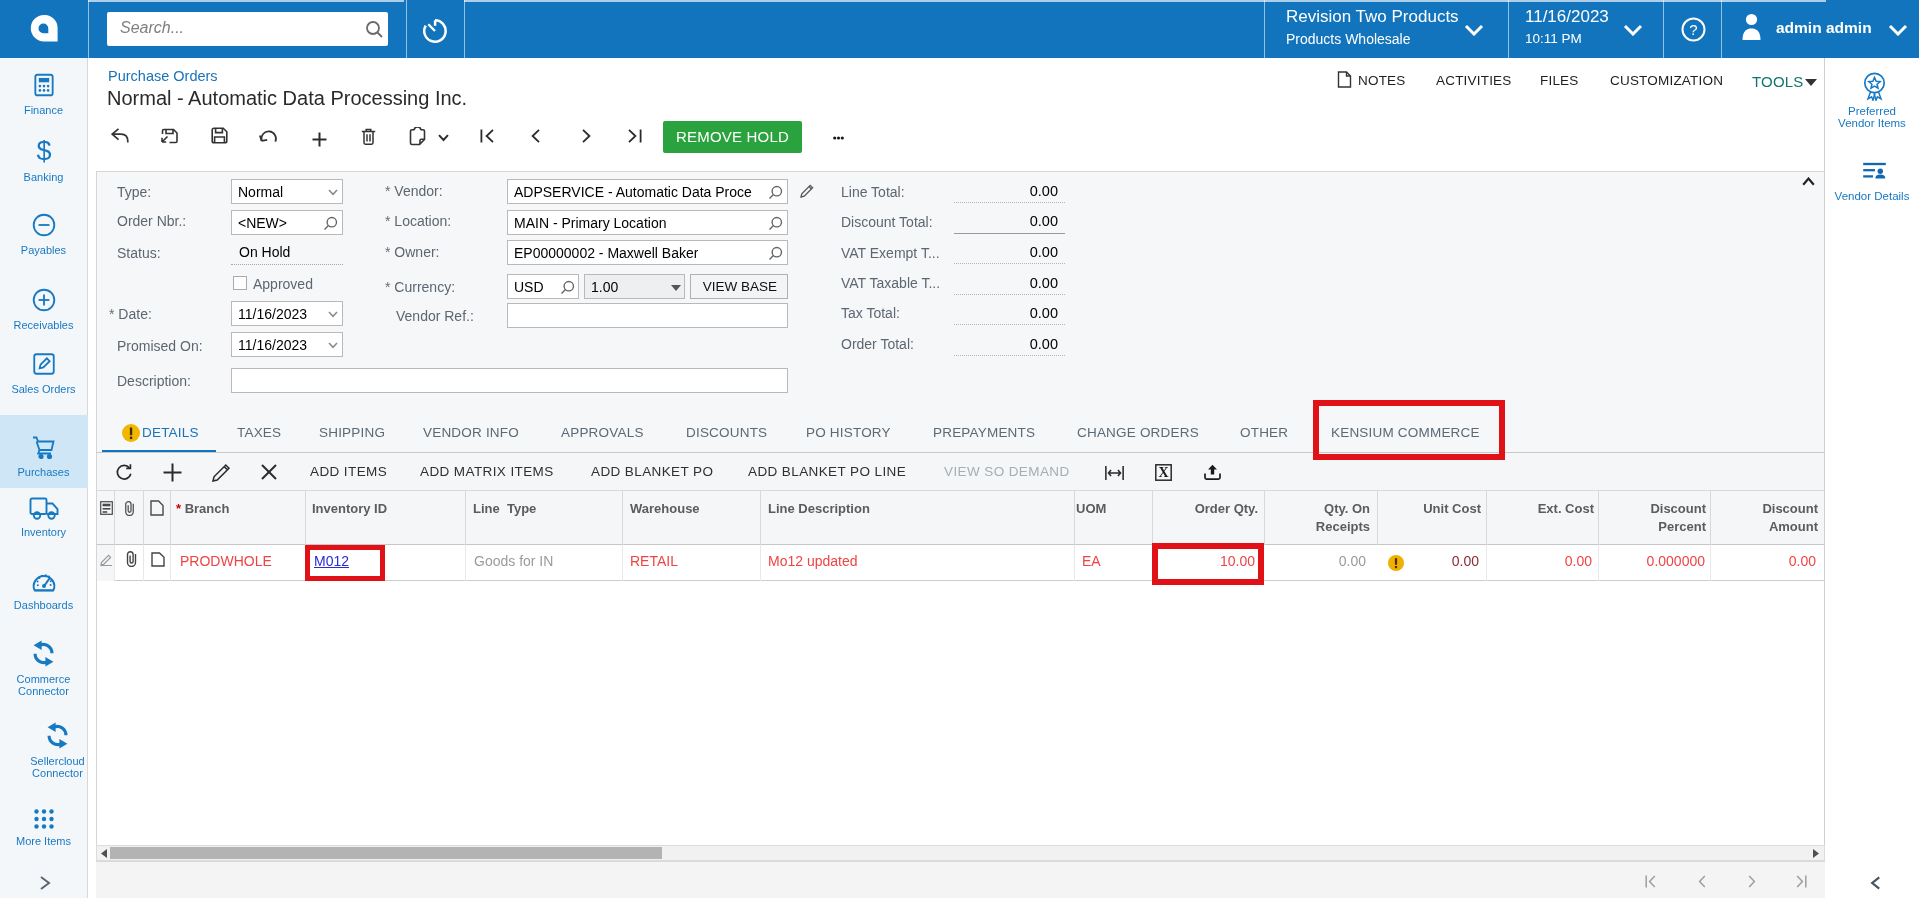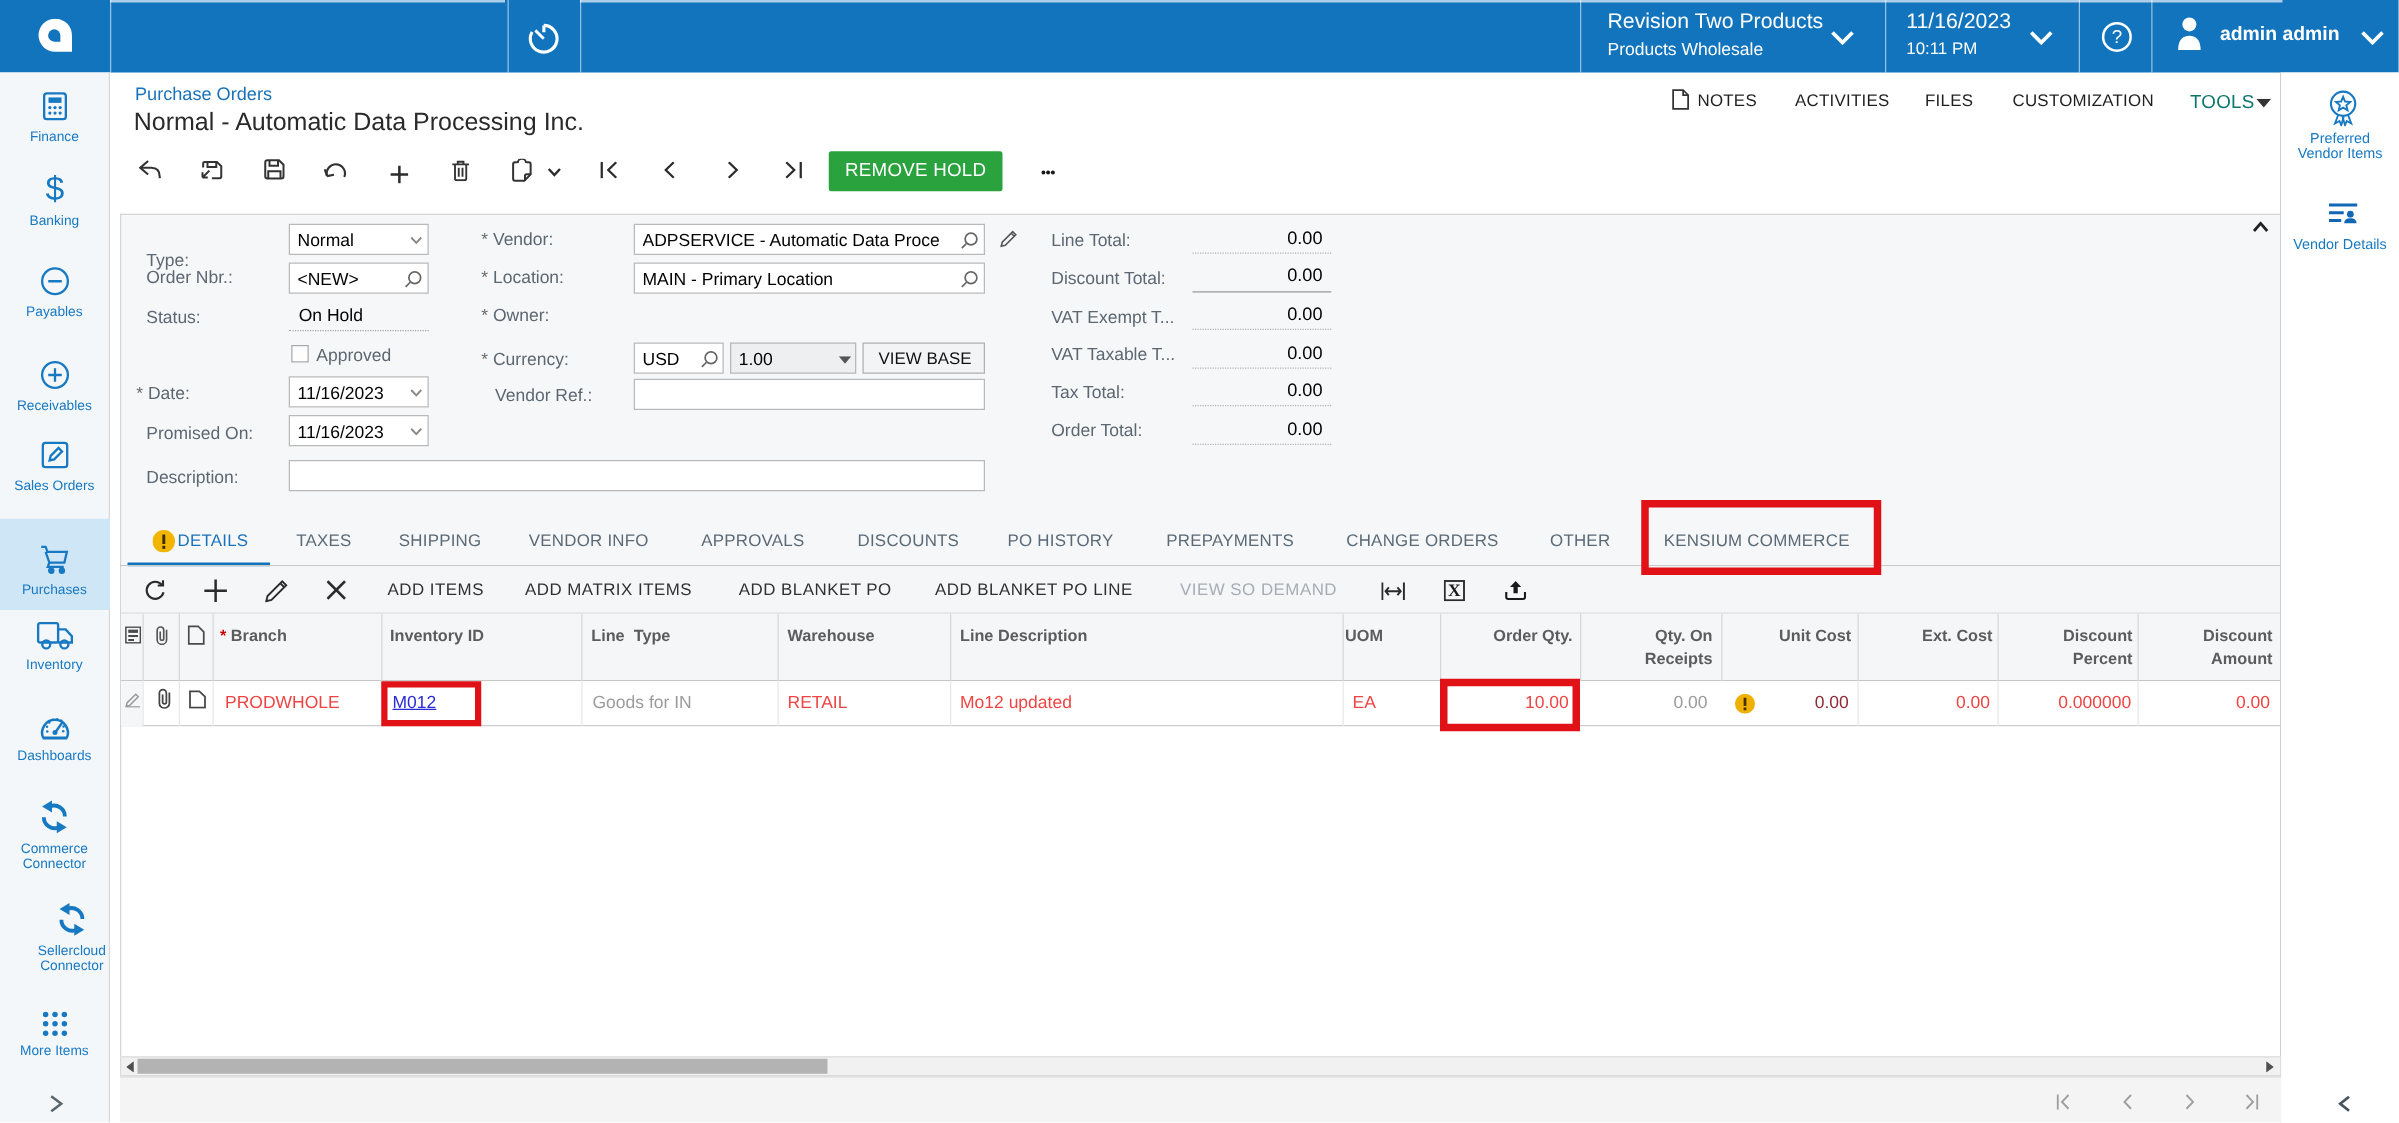--- a/index.html
+++ b/index.html
@@ -34,20 +34,27 @@
 <div id="app">
 
 <div class="topbar">
  <div style="position:absolute;left:88px;top:0;width:316px;height:2px;background:rgba(255,255,255,0.65);"></div>
       <div style="position:absolute;left:464px;top:0;width:1362px;height:2px;background:rgba(255,255,255,0.65);"></div>
  <svg class="ab" style="left:30px;top:15px;" width="28" height="27" viewBox="0 0 28 27">
    <path d="M14 0 A 13.2 13.2 0 0 0 0.8 13.2 A 13.2 13.2 0 0 0 14 26.4 L27.6 26.4 L27.6 13.6 A 13.2 13.2 0 0 0 14 0 Z" fill="#fff"></path>
    <path d="M18.3 18.3 L13.4 18.3 A 4.9 4.9 0 1 1 18.3 13.4 Z" fill="#1274bd"></path>
  </svg>
  <div class="tsep" style="left:88px;"></div>
+ <div class="search">
+        <span>Search...</span>
+  <svg class="ab" style="left:258px;top:8px;" width="19" height="19" viewBox="0 0 19 19">
+          <circle cx="8" cy="8" r="6" fill="none" stroke="#6b6b6b" stroke-width="1.8"></circle>
+          <line x1="12.5" y1="12.5" x2="17" y2="17" stroke="#6b6b6b" stroke-width="1.8"></line>
+        </svg>
+ </div>
  <div class="tsep" style="left:406px;"></div>
  <svg class="ab" style="left:422px;top:18px;" width="26" height="26" viewBox="0 0 26 26">
         <path d="M13 2.3 A10.7 10.7 0 1 1 3.7 7.6" fill="none" stroke="#fff" stroke-width="2.5"></path>
         <path d="M13.1 7.8 L13.1 2.3" stroke="#fff" stroke-width="2.5" fill="none"></path>
         <line x1="13" y1="13" x2="6.3" y2="6.3" stroke="#fff" stroke-width="2.3"></line>
       </svg>
  <div class="tsep" style="left:464px;"></div>
  <div class="tsep" style="left:1264px;"></div>
  <div class="wtxt" style="left:1286px;top:7px;font-size:17px;">Revision Two Products</div>
  <div class="wtxt" style="left:1286px;top:31px;font-size:14px;">Products Wholesale</div>
@@ -269,21 +276,21 @@
       </g>
     </svg>
 
 <div class="ab" style="left:96px;top:171px;width:1728px;height:282px;background:#f5f7f9;border-top:1px solid #d5d5d5;box-sizing:border-box;"></div>
 <div class="ab" style="left:96px;top:171px;width:1px;height:690px;background:#d5d5d5;"></div>
 <div class="ab" style="left:1824px;top:58px;width:1px;height:840px;background:#cfcfcf;"></div>
 <svg class="ab" style="left:1802px;top:177px;" width="13" height="9" viewBox="0 0 13 9">
       <path d="M1.2 7.8 L6.5 1.6 L11.8 7.8" fill="none" stroke="#222" stroke-width="2.2"></path>
     </svg>
 
-<div class="flabel" style="left:117px;top:184px;margin-top:16px;">Type:</div>
+<div class="flabel" style="left:117px;top:184px;">Type:</div>
 <div class="field" style="left:231px;top:179px;width:112px;height:25px;">
       <span class="val">Normal</span>
  <svg class="ab" style="left:96px;top:9px;" width="10" height="7" viewBox="0 0 10 7">
         <path d="M1 1 L5 5.3 L9 1" fill="none" stroke="#888" stroke-width="1.5"></path>
       </svg>
     </div>
 <div class="flabel" style="left:117px;top:213px;">Order Nbr.:</div>
 <div class="field" style="left:231px;top:210px;width:112px;height:25px;">
       <span class="val">&lt;NEW&gt;</span>
  <svg class="ab" style="left:91px;top:5px;" width="15" height="15" viewBox="0 0 15 15">
@@ -327,20 +334,27 @@
     </svg>
 <div class="flabel" style="left:385px;top:213px;"><span class="ast">*</span> Location:</div>
 <div class="field" style="left:507px;top:210px;width:281px;height:25px;">
       <span class="val">MAIN - Primary Location</span>
  <svg class="ab" style="left:260px;top:5px;" width="15" height="15" viewBox="0 0 15 15">
         <circle cx="8.8" cy="6.2" r="4.7" fill="none" stroke="#666" stroke-width="1.4"></circle>
         <line x1="5.2" y1="9.8" x2="1.5" y2="13.5" stroke="#666" stroke-width="1.4"></line>
       </svg>
     </div>
 <div class="flabel" style="left:385px;top:244px;"><span class="ast">*</span> Owner:</div>
+<div class="field" style="left:507px;top:240px;width:281px;height:25px;">
+      <span class="val">EP00000002 - Maxwell Baker</span>
+ <svg class="ab" style="left:260px;top:5px;" width="15" height="15" viewBox="0 0 15 15">
+        <circle cx="8.8" cy="6.2" r="4.7" fill="none" stroke="#666" stroke-width="1.4"></circle>
+        <line x1="5.2" y1="9.8" x2="1.5" y2="13.5" stroke="#666" stroke-width="1.4"></line>
+      </svg>
+    </div>
 <div class="flabel" style="left:385px;top:279px;"><span class="ast">*</span> Currency:</div>
 <div class="field" style="left:507px;top:274px;width:72px;height:25px;">
       <span class="val">USD</span>
  <svg class="ab" style="left:52px;top:5px;" width="15" height="15" viewBox="0 0 15 15">
         <circle cx="8.8" cy="6.2" r="4.7" fill="none" stroke="#666" stroke-width="1.4"></circle>
         <line x1="5.2" y1="9.8" x2="1.5" y2="13.5" stroke="#666" stroke-width="1.4"></line>
       </svg>
     </div>
 <div class="field" style="left:584px;top:274px;width:101px;height:25px;background:#edeff1;">
       <span class="val">1.00</span>

